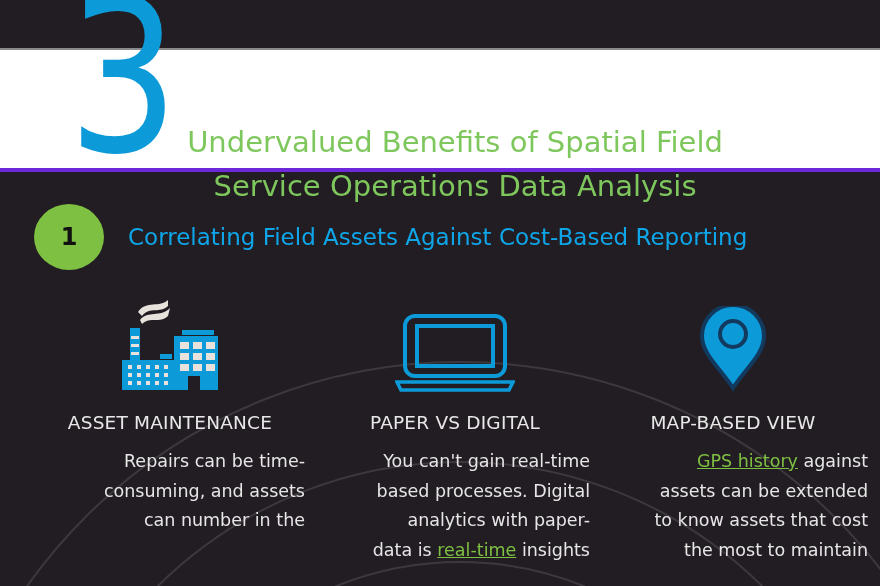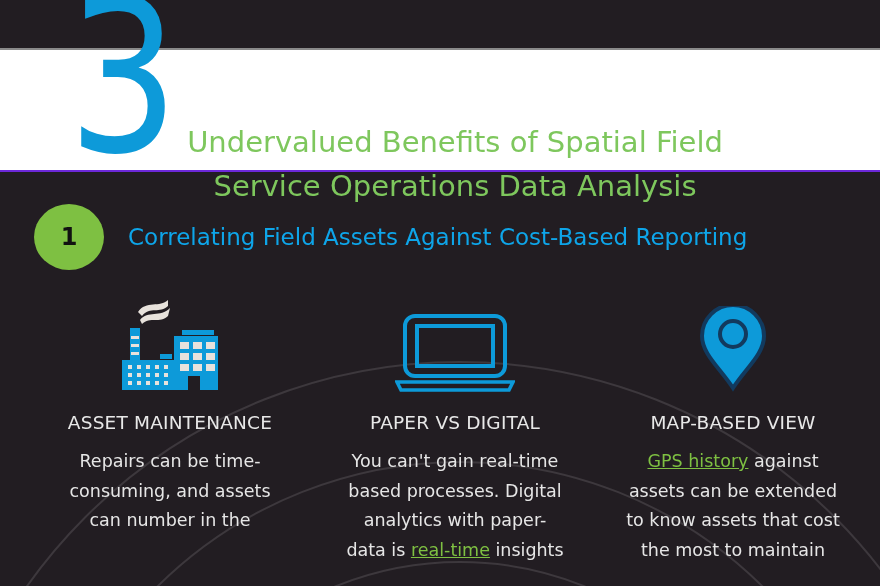--- a/index.html
+++ b/index.html
@@ -6,21 +6,21 @@
   body {
     width: 880px; height: 586px; overflow: hidden;
     background: #221d22;
     font-family: "DejaVu Sans", sans-serif;
     position: relative;
   }
   .top-band { position: absolute; left: 0; top: 0; width: 880px; height: 48px; background: #221d22; }
   .title-band {
     position: absolute; left: 0; top: 48px; width: 880px; height: 124px;
     background: #ffffff;
-    border-top: 2px solid #8a8a8a; border-bottom: 2px solid #6d28d9;
+    border-top: 2px solid #8a8a8a; border-bottom: 4px solid #6d28d9;
     box-sizing: border-box;
   }
   .big-three {
     position: absolute; left: 68px; top: -28px;
     font-family: "DejaVu Sans", sans-serif;
     font-size: 212px; line-height: 212px; color: #0d9ad9;
     font-weight: normal;
     transform: scaleX(0.82); transform-origin: left top;
   }
   .title-text {
@@ -33,21 +33,21 @@
   .num-badge {
     width: 70px; height: 66px; border-radius: 50%;
     background: #7ec042; color: #111;
     display: flex; align-items: center; justify-content: center;
     font-size: 24px; font-weight: bold;
   }
   .section-title { margin-left: 24px; color: #0ea5e9; font-size: 23px; }
   .col { position: absolute; top: 270px; width: 270px; text-align: center; }
   .col .icon { height: 122px; display: flex; align-items: flex-end; justify-content: center; }
   .col .label { margin-top: 20px; color: #e8e8e8; font-size: 18.5px; letter-spacing: 0.2px; }
-  .col .desc { margin-top: 14px; color: #e6e6e6; font-size: 17.5px; line-height: 29.5px; }
+  .col .desc { margin-top: 14px; color: #e6e6e6; font-size: 17.5px; line-height: 29.5px; text-align: right; }
   .hl { color: #7ec042; text-decoration: underline; }
   .col1 { left: 35px; }
   .col2 { left: 320px; }
   .col3 { left: 598px; }
 </style>
 </head>
 <body>
 
 <div class="top-band"></div>
 

